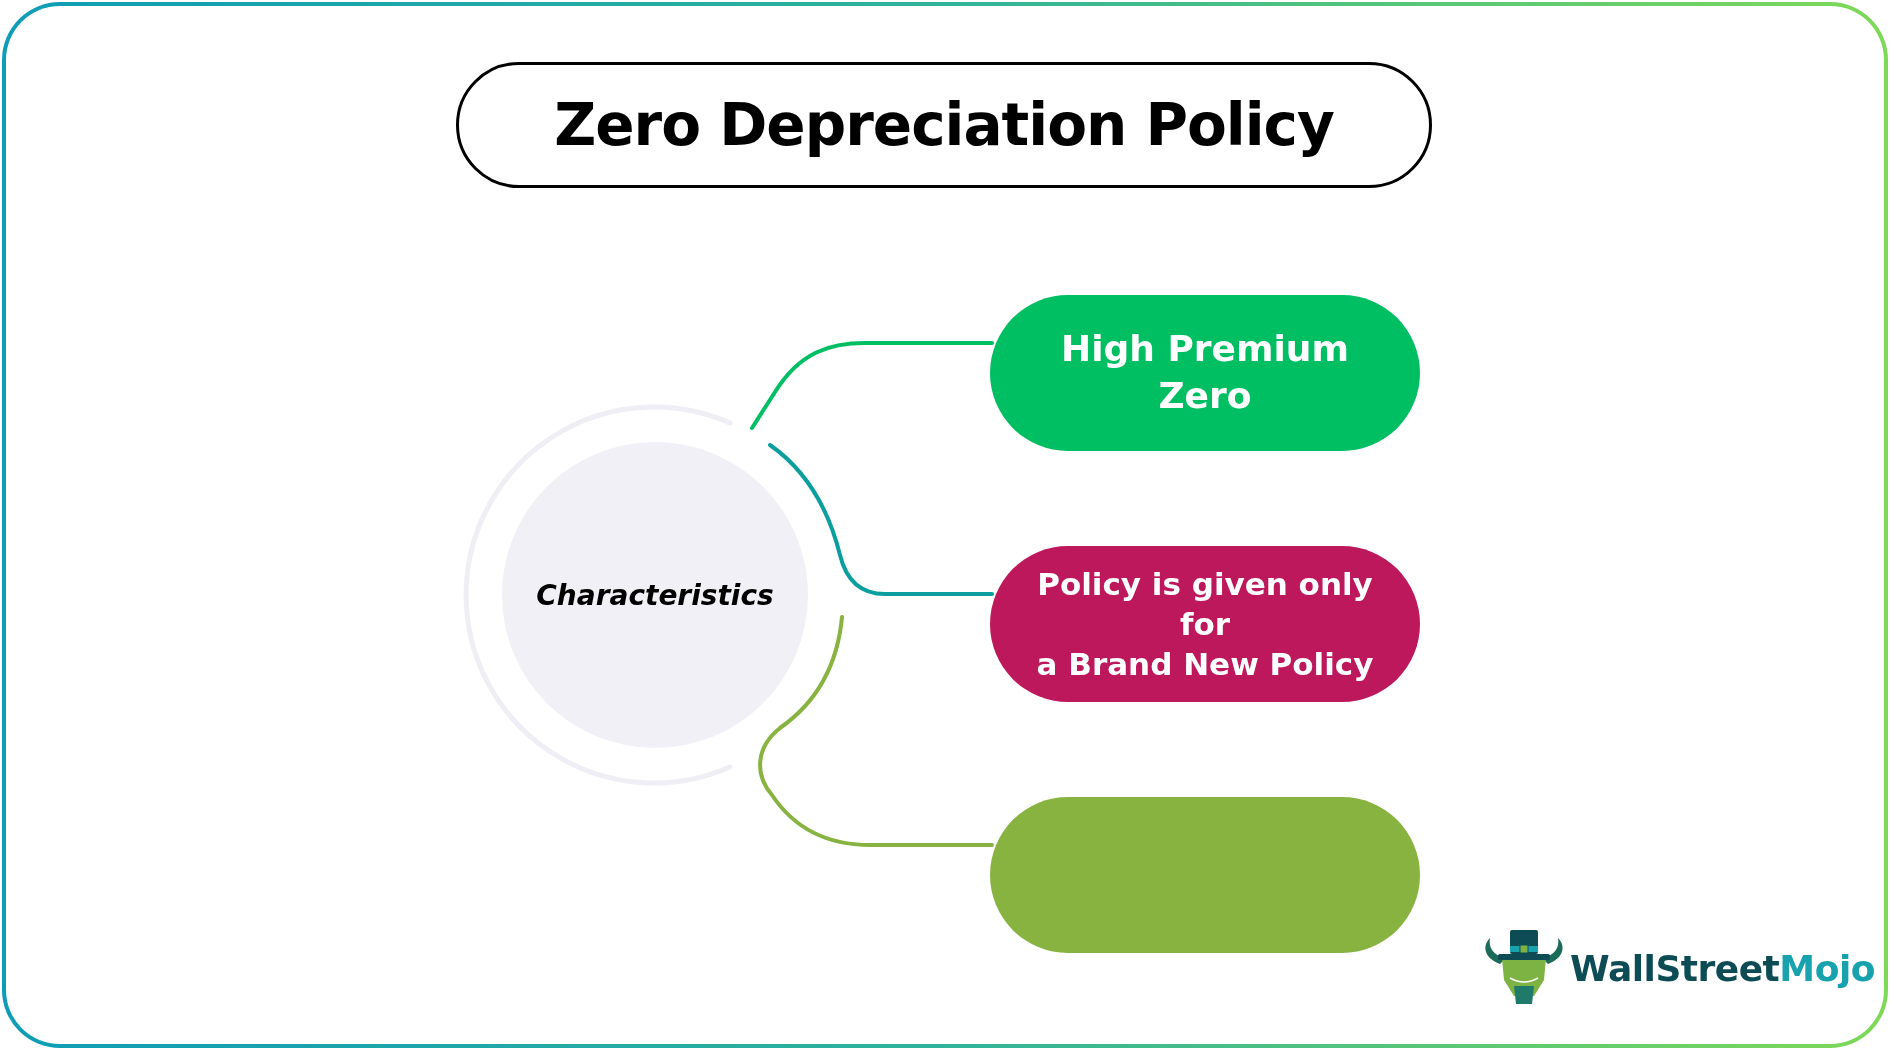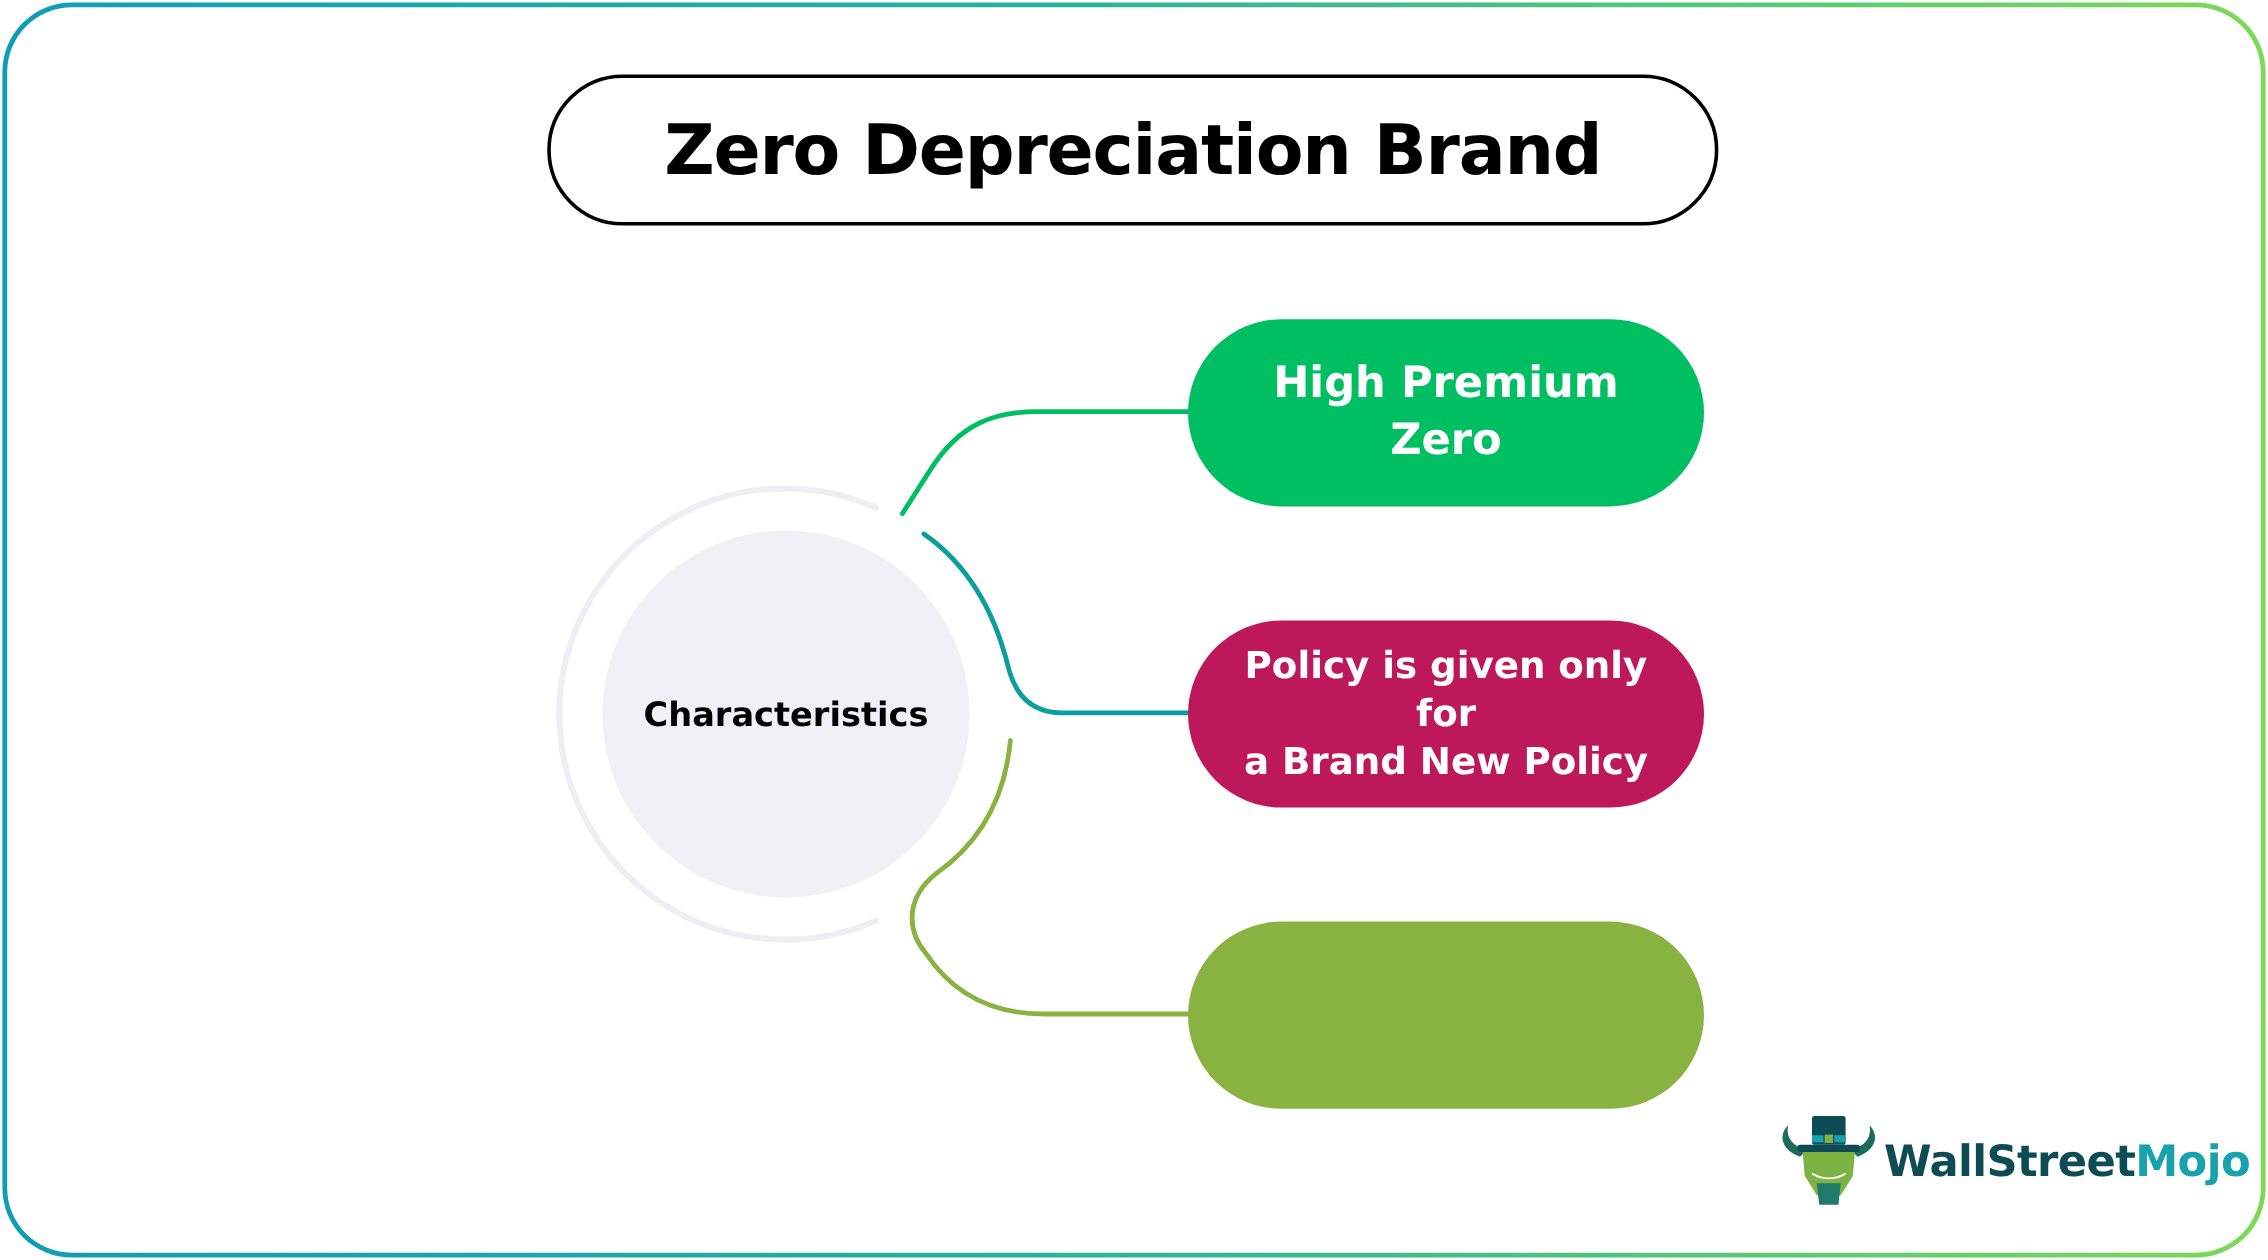--- a/index.html
+++ b/index.html
@@ -10,44 +10,44 @@
            background:linear-gradient(90deg, #0e9db6 0%, #2fb39a 50%, #7ed957 100%); }
   .frame-inner { width:100%; height:100%; background:#fff; border-radius:54px; }
   .title-pill { position:absolute; left:456px; top:62px; width:976px; height:126px;
                 box-sizing:border-box; border:3px solid #000; border-radius:63px;
                 display:flex; align-items:center; justify-content:center; background:#fff; }
   .title-text { font-family:"DejaVu Sans", sans-serif; font-weight:bold; font-size:58px;
                 color:#000; letter-spacing:-1px; }
   svg.connectors { position:absolute; left:0; top:0; }
   .center-circle { position:absolute; left:502px; top:442px; width:306px; height:306px;
                    border-radius:50%; background:#f0f0f6; display:flex;
-                   align-items:center; justify-content:center; }
+                   align-items:center; justify-content:center;font-style:italic; }
   .center-label { font-family:"DejaVu Sans", sans-serif; font-weight:bold; font-size:28px; color:#000; }
   .box { position:absolute; left:990px; width:430px; height:156px; border-radius:78px;
          display:flex; align-items:center; justify-content:center; text-align:center;
          color:#fff; font-family:"DejaVu Sans", sans-serif; font-weight:bold;
-         box-sizing:border-box; padding:0 18px; line-height:1.3; }
+         box-sizing:border-box; padding:0 18px; line-height:1.3;margin-top:29px; }
   .box1 { top:266px; font-size:36px; }
   .box2 { top:517px; font-size:31px; }
   .box3 { top:768px; font-size:36px; }
   .logo { position:absolute; left:1478px; top:928px; display:flex; align-items:center; }
   .logo-text { font-family:"DejaVu Sans", sans-serif; font-weight:bold; font-size:36px;
                margin-left:0; letter-spacing:-0.5px; }
   .logo-text .p1 { color:#0d4c55; }
   .logo-text .p2 { color:#17a2ad; }
 </style>
 </head>
 <body>
 
 <div class="frame">
   <div class="frame-inner"></div>
 </div>
 
 <div class="title-pill">
-  <span class="title-text">Zero Depreciation Brand</span>
+  <span class="title-text">Zero Depreciation Policy</span>
 </div>
 
 <svg class="connectors" width="1890" height="1050">
 
   <path d="M 730 423 A 188 188 0 1 0 730 767" fill="none" stroke="#eeeef4" stroke-width="5" stroke-linecap="round"></path>
 
   <path d="M 752 428 L 775 392 C 800 352 830 343 865 343 L 992 343" fill="none" stroke="#00bf63" stroke-width="4" stroke-linecap="round"></path>
 
   <path d="M 770 445 C 810 473 830 515 840 555 C 846 580 860 594 885 594 L 992 594" fill="none" stroke="#0b9e9e" stroke-width="4" stroke-linecap="round"></path>
 

